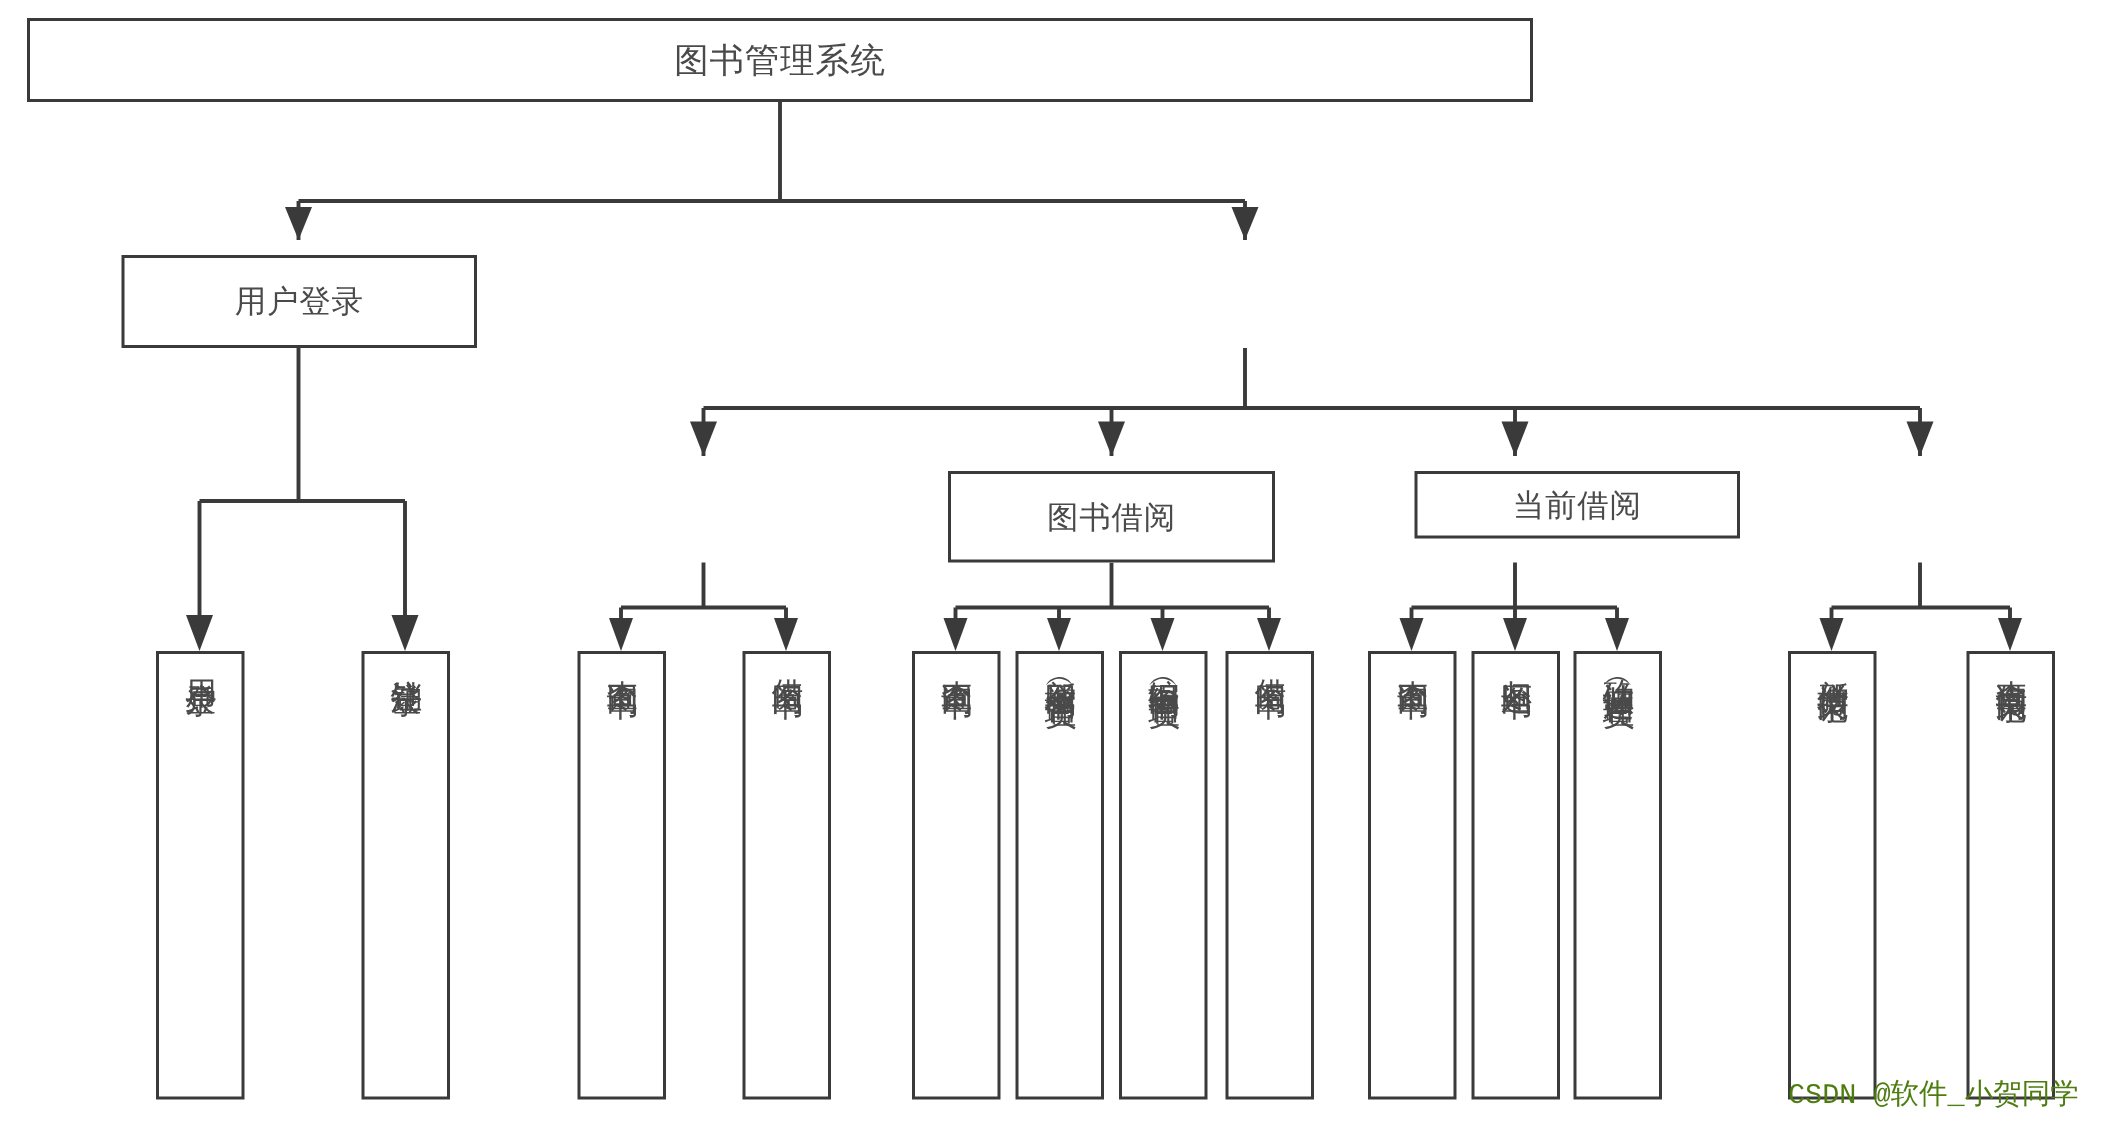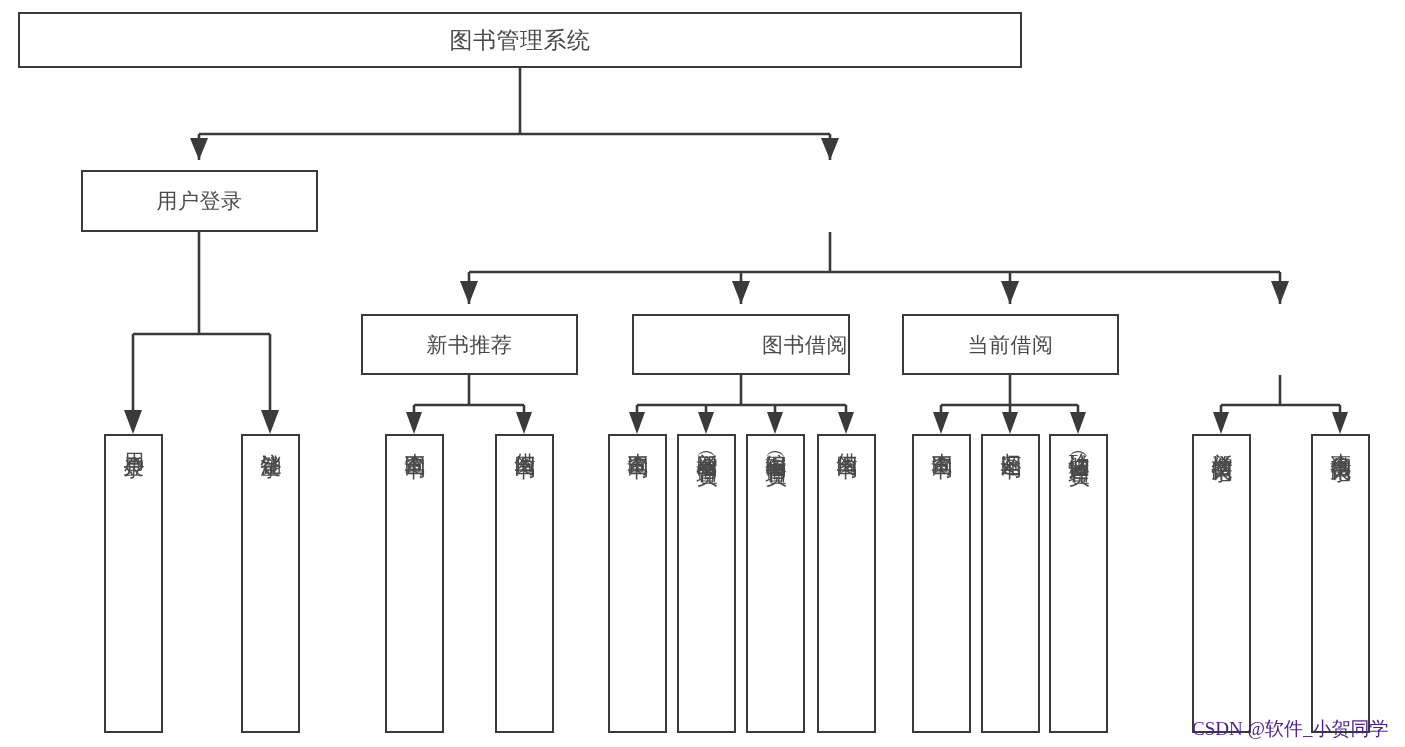--- a/index.html
+++ b/index.html
@@ -55,23 +55,23 @@
     font-size: 21px;
     line-height: 1.38;
     letter-spacing: 2px;
     white-space: normal;
     max-height: 295px;
     text-align: center;
   }
   .watermark {
     position: absolute;
     z-index: 5;
-    color: #4c1d95;
+    color: #4d7c0f;
     font-size: 19px;
-    font-family: Liberation Serif, serif;
+    font-family: Liberation Mono, monospace;
     white-space: nowrap;
     pointer-events: none;
   }
 </style>
 </head>
 <body>
 
 <div id="diagram-root">
 
   <svg id="connectors" viewBox="0 0 1405 747" xmlns="http://www.w3.org/2000/svg">
@@ -155,29 +155,26 @@
 
   <div class="node root" style="left:18px; top:12px; width:1004px; height:56px;">
     <span class="node-label">图书管理系统</span>
   </div>
 
   <div class="node level2" style="left:81px; top:170px; width:237px; height:62px;">
     <span class="node-label">用户登录</span>
   </div>
 
 
-  <div class="node level3" style="left:361px; top:314px; width:217px; height:61px;">
-    <span class="node-label">新书推荐</span>
-  </div>
-
-  <div class="node level3" style="left:632px; top:314px; width:218px; height:61px;justify-content:flex-end;">
+
+  <div class="node level3" style="left:632px; top:314px; width:218px; height:61px;">
     <span class="node-label">图书借阅</span>
   </div>
 
-  <div class="node level3" style="left:902px; top:314px; width:217px; height:61px;">
+  <div class="node level3" style="left:943px; top:314px; width:217px; height:45px;">
     <span class="node-label">当前借阅</span>
   </div>
 
 
   <div class="node leaf" style="left:104px; top:434px; width:59px; height:299px;">
     <span class="node-label">用户登录</span>
   </div>
 
   <div class="node leaf" style="left:241px; top:434px; width:59px; height:299px;">
     <span class="node-label">注销登录</span>

